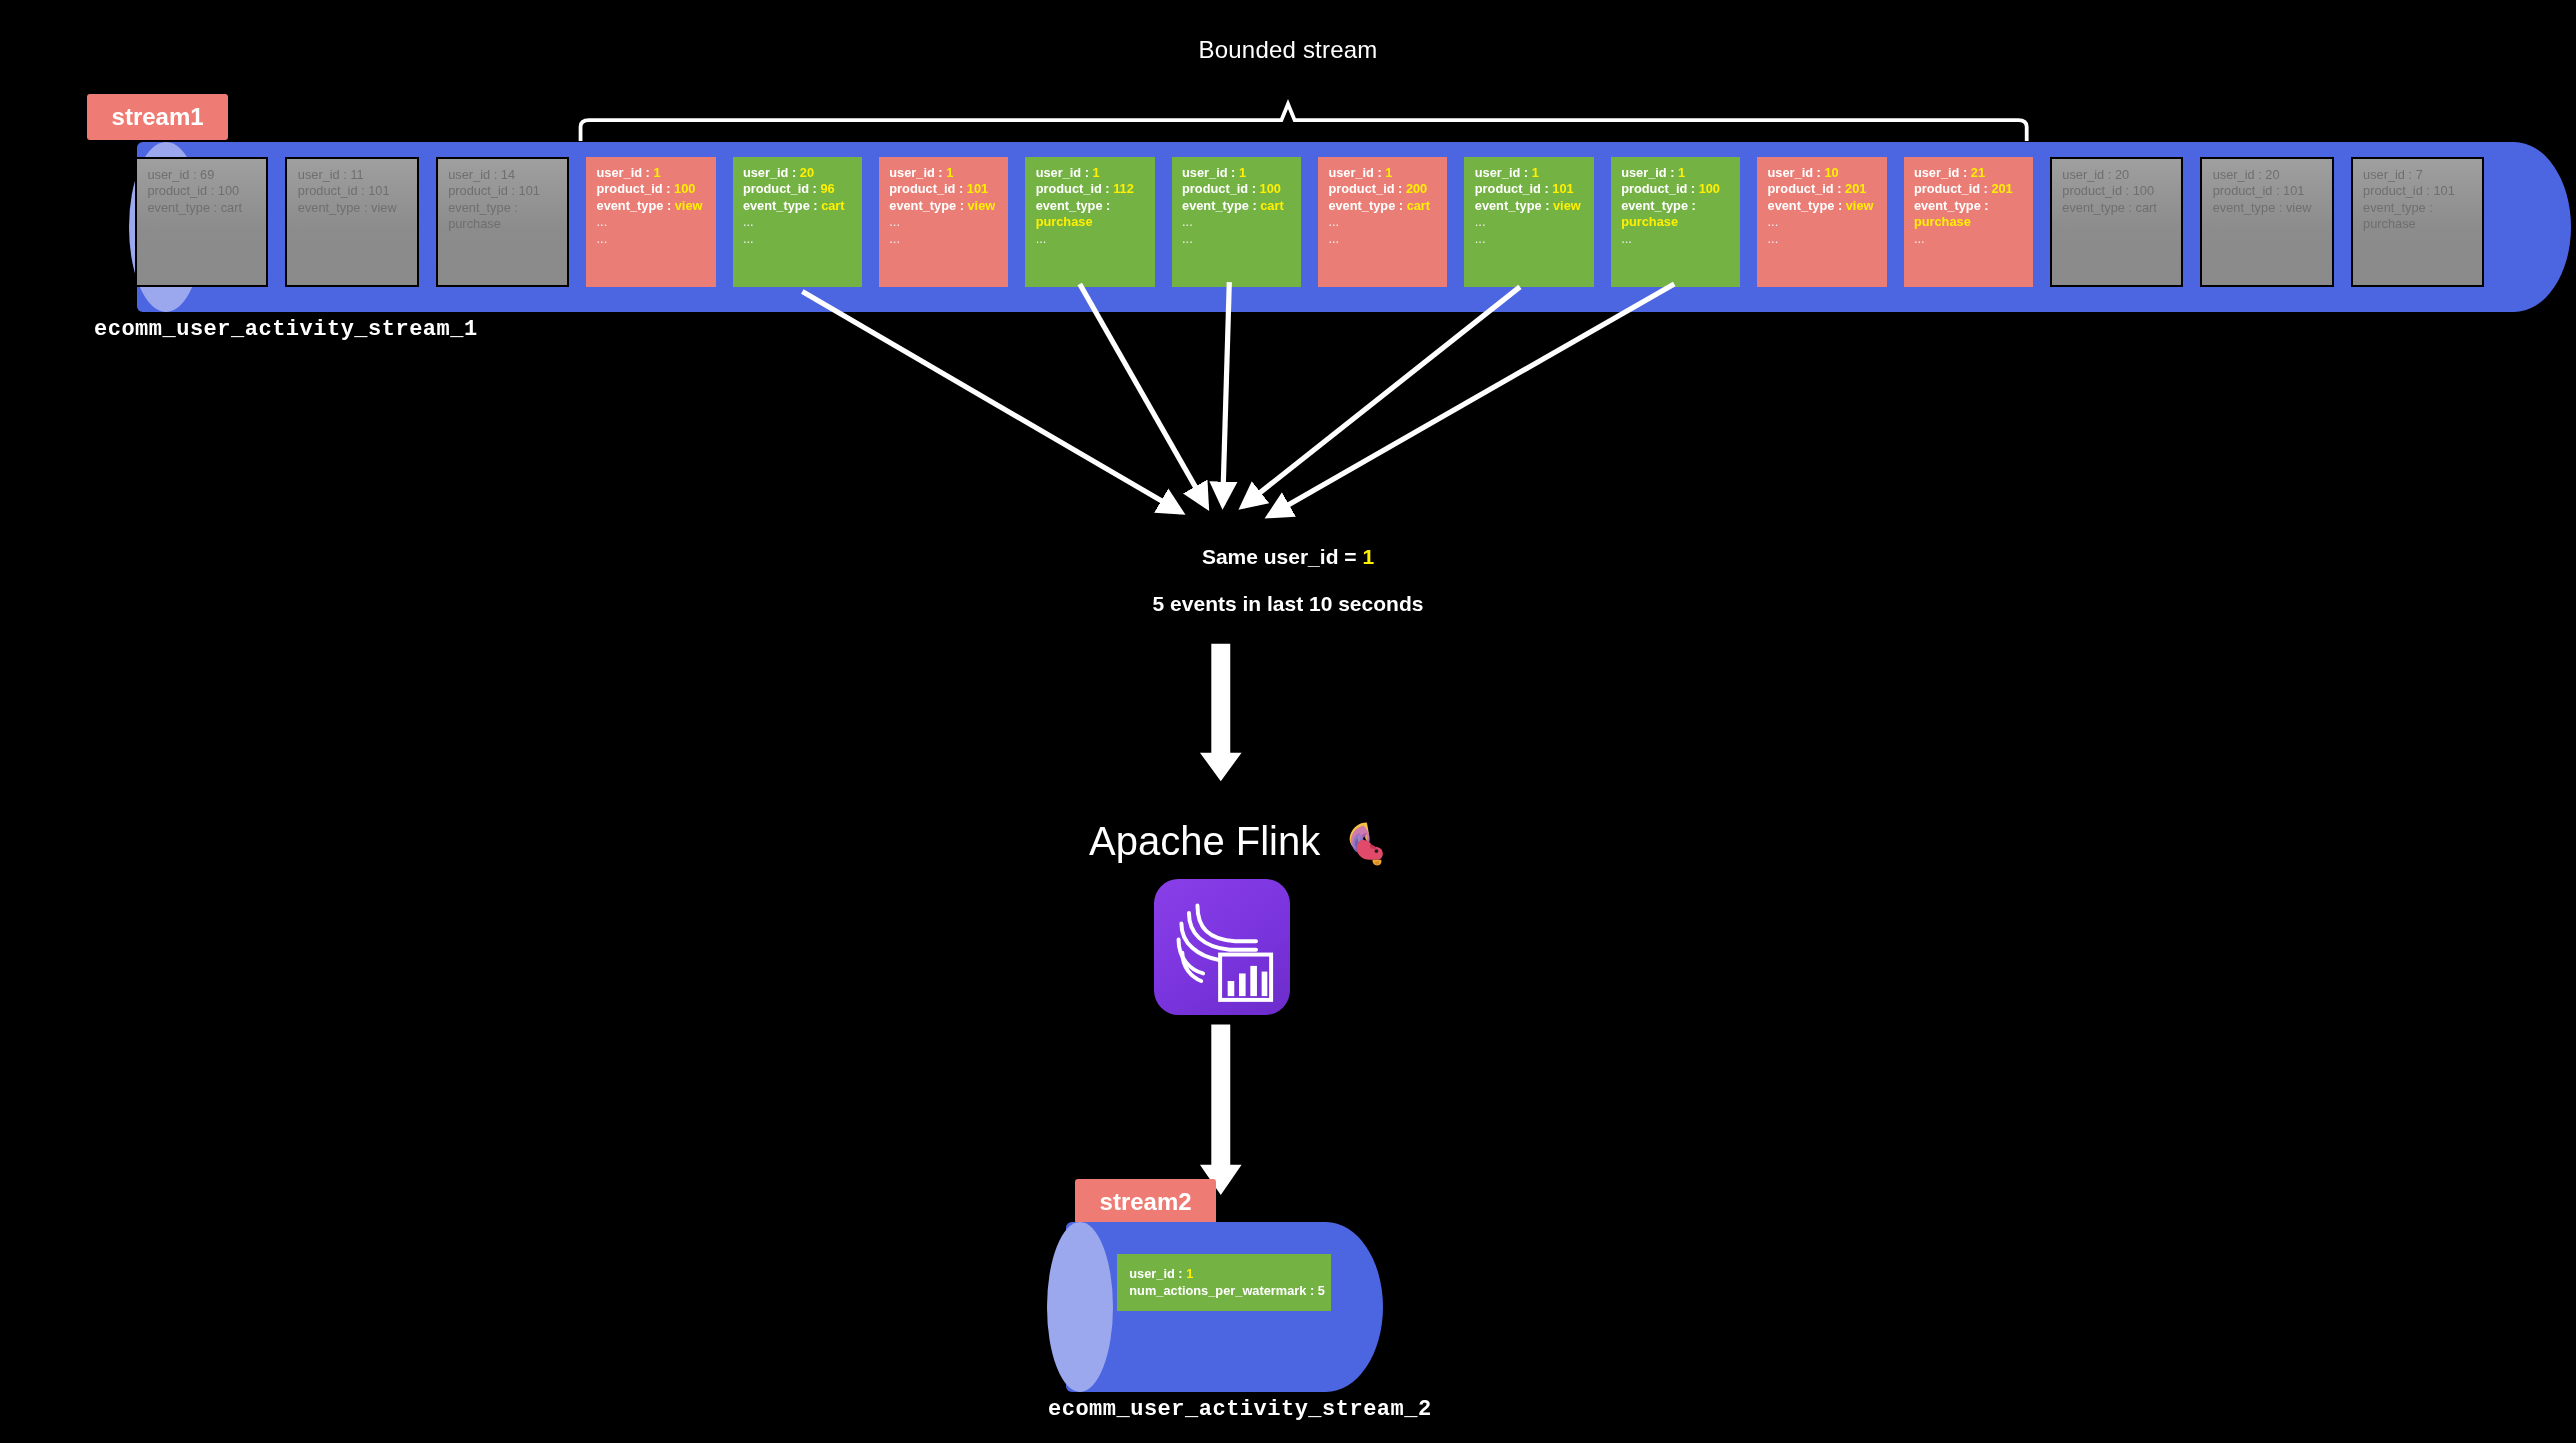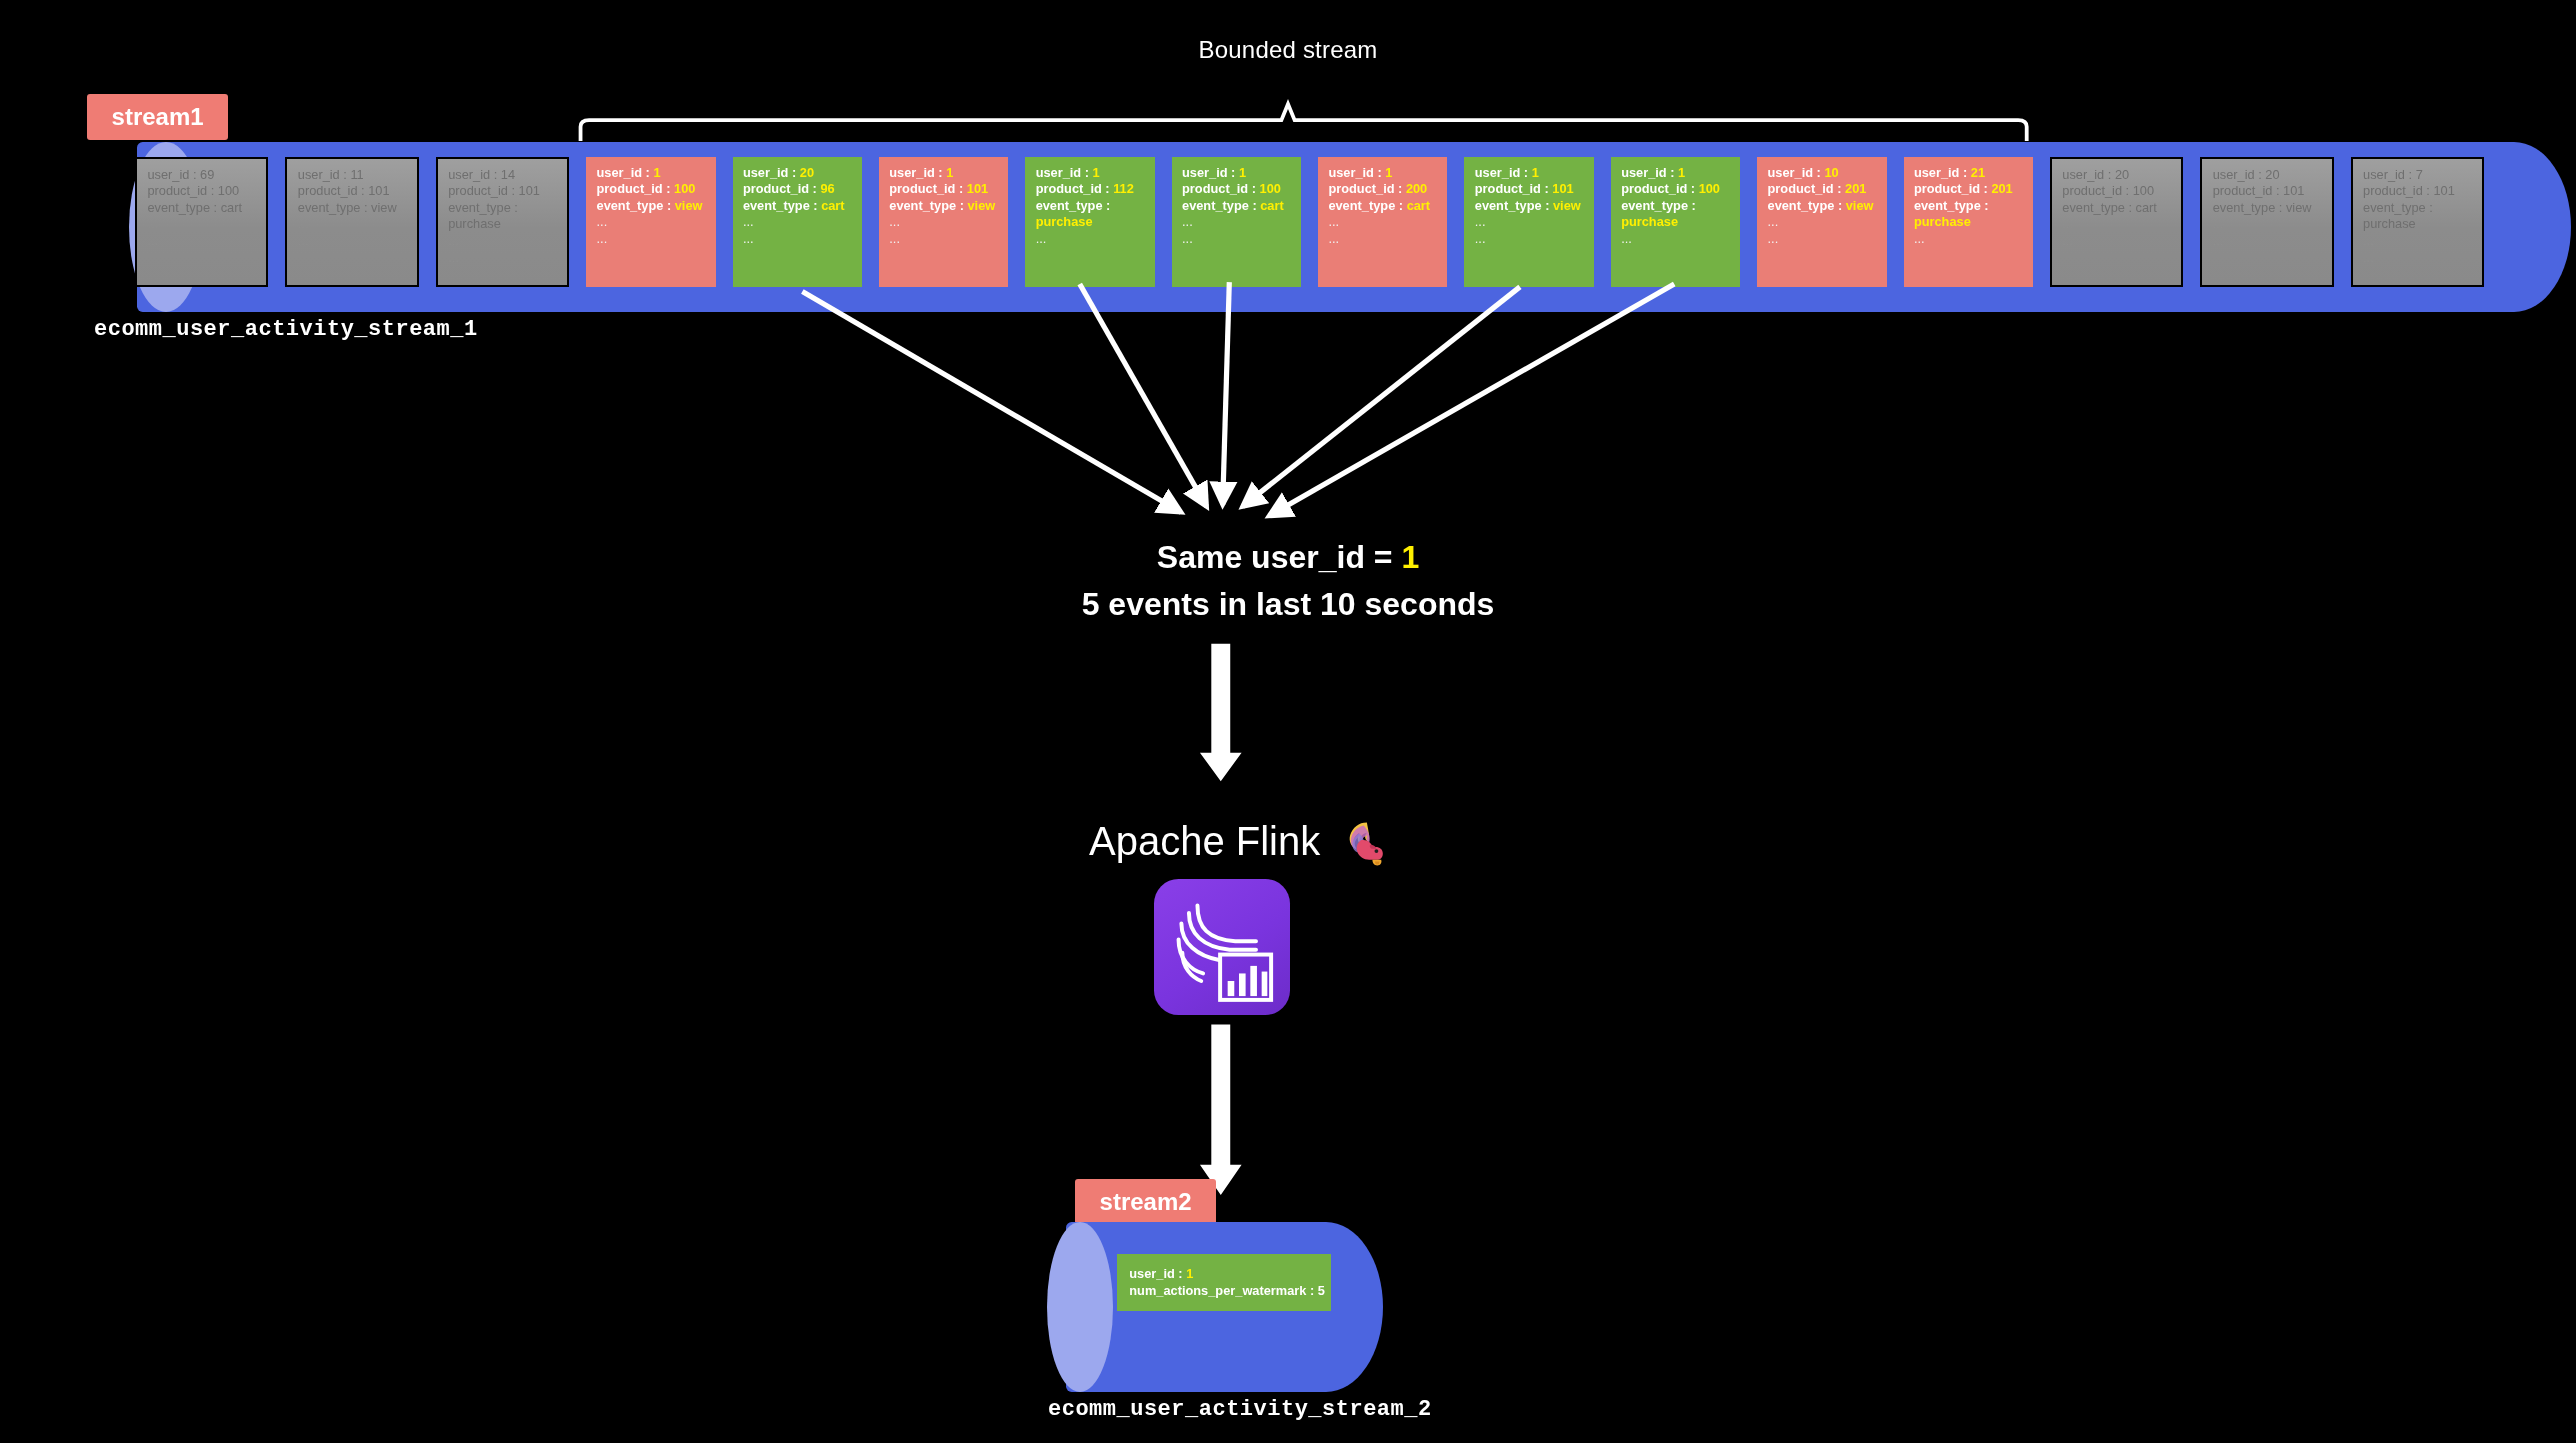--- a/index.html
+++ b/index.html
@@ -114,21 +114,21 @@
   
   #arrows-svg { position: absolute; left: 0; top: 0; }
 
   
   #center-note {
     position: absolute;
     left: 0; top: 543px;
     width: 2576px;
     text-align: center;
     color: #ffffff;
-    font-size: 32px;
+    font-size: 21px;
     font-weight: 700;
     line-height: 28px;
   }
   #center-note .hl { color: #FFF000; }
   #center-note .l2 { display: block; margin-top: 19px; }
 
   
   #flink-title {
     position: absolute;
     left: 1089px; top: 816px;

